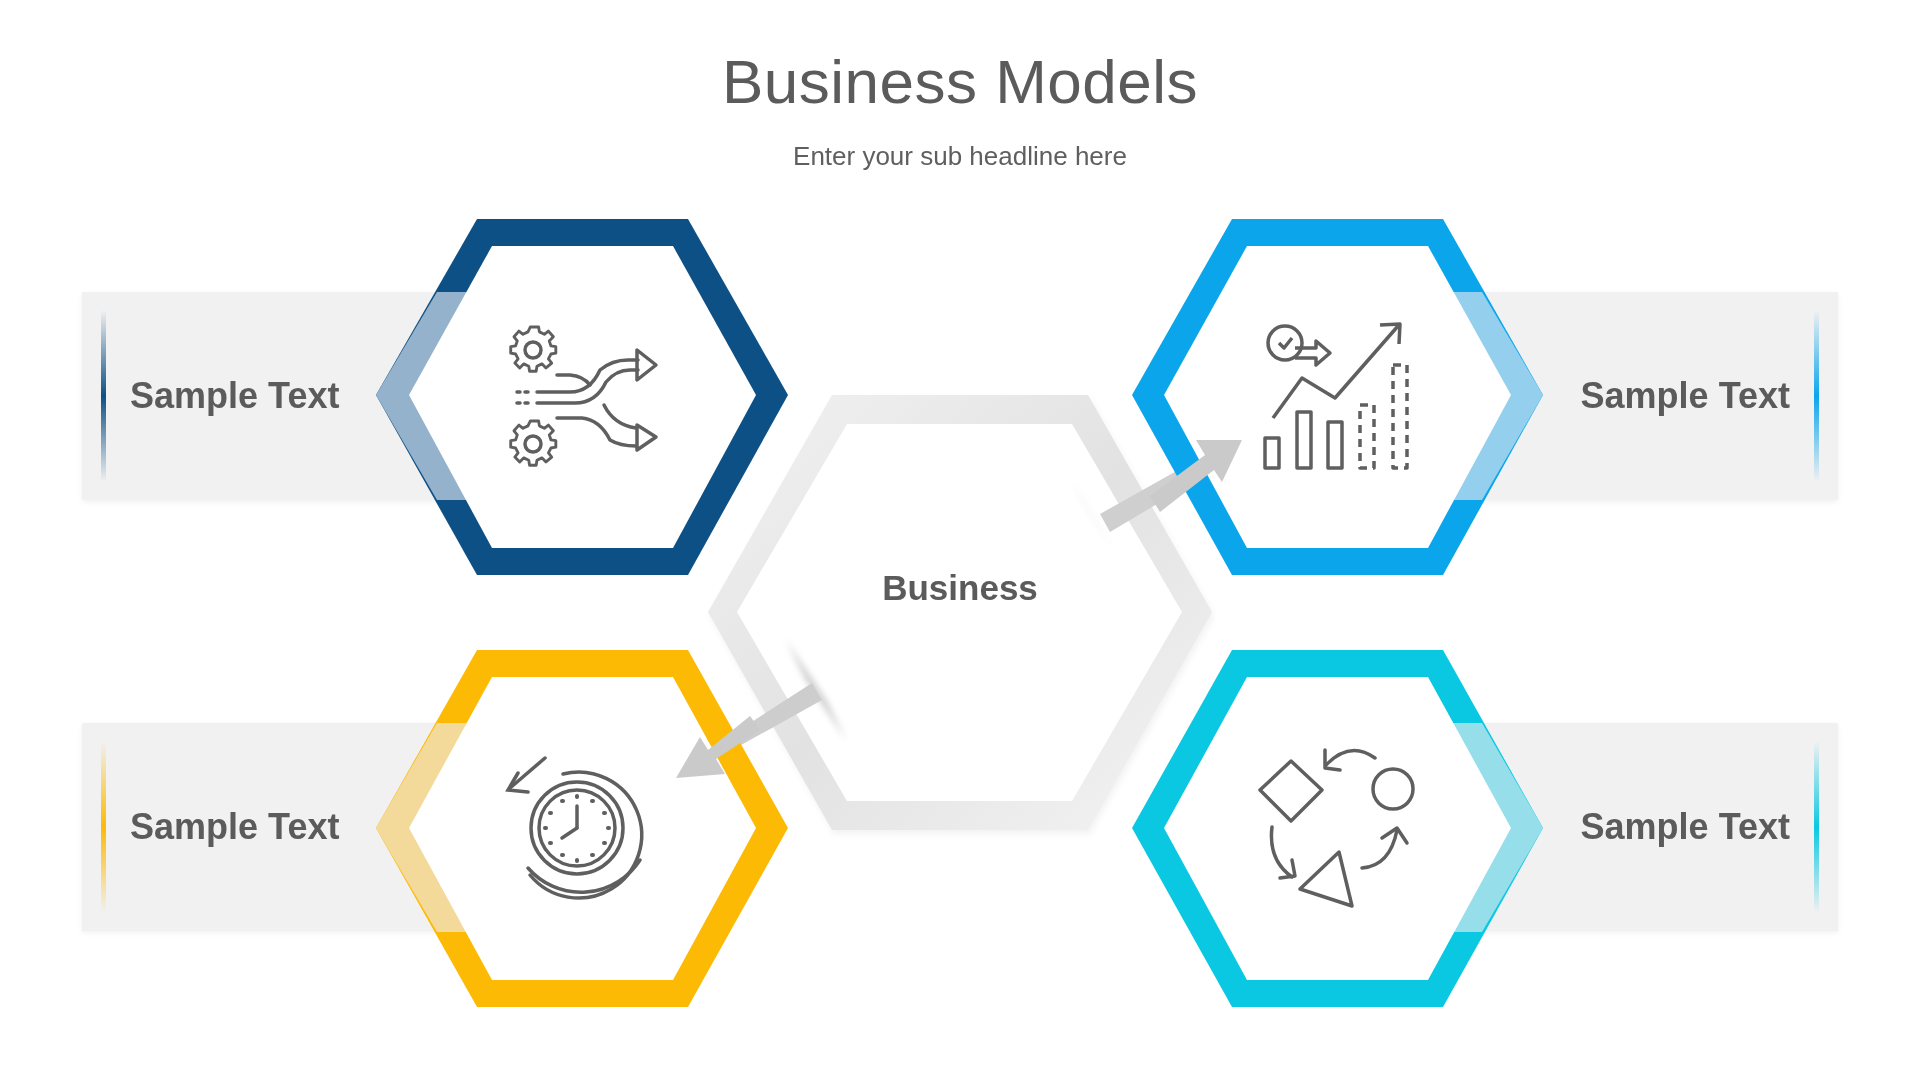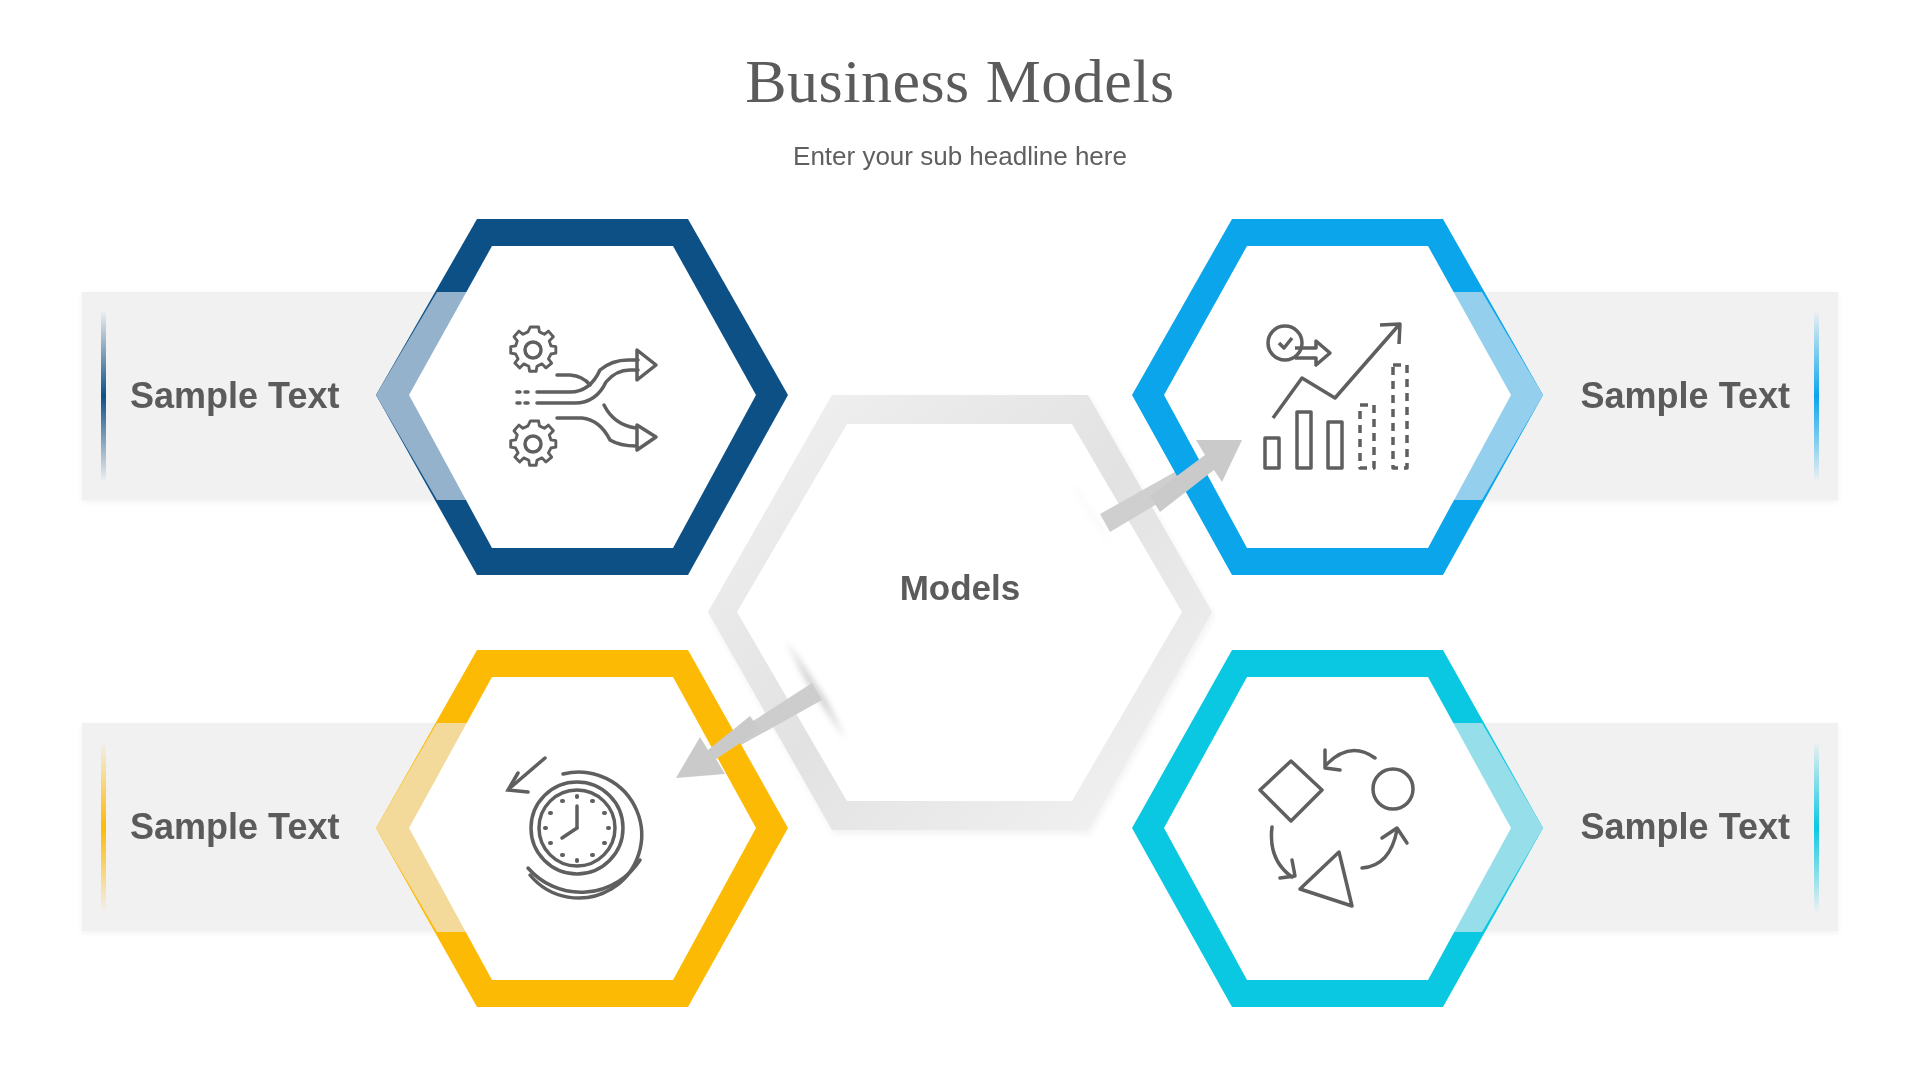--- a/index.html
+++ b/index.html
@@ -5,21 +5,20 @@
   html, body { margin: 0; padding: 0; }
   body {
     width: 1920px; height: 1080px; position: relative; overflow: hidden;
     background: #ffffff;
     font-family: "Liberation Sans", "DejaVu Sans", sans-serif;
   }
   .title {
     position: absolute; left: 0; width: 1920px; top: 46px;
     text-align: center; font-size: 62px; color: #5b5b5b; font-weight: normal;
     letter-spacing: 0.5px;
-    font-family: Liberation Serif, serif;
   }
   .subtitle {
     position: absolute; left: 0; width: 1920px; top: 141px;
     text-align: center; font-size: 26px; color: #5f5f5f;
   }
   .panel {
     position: absolute; height: 208px; background: #f1f1f1;
     box-shadow: 0 2px 6px rgba(0,0,0,0.06);
   }
   .panel.left { left: 82px; width: 420px; }
@@ -188,14 +187,14 @@
     <path d="M1375,758 Q1350,740 1326,765"></path>
     <path d="M1325,750 L1325,768 L1340,770"></path>
     <path d="M1272,827 Q1268,860 1292,877"></path>
     <path d="M1280,878 L1295,876 L1292,860"></path>
     <path d="M1362,868 Q1390,866 1397,830"></path>
     <path d="M1382,838 L1397,828 L1407,843"></path>
   </g>
 </svg>
 
 <div class="center-text">
-  <div>Models</div>
+  <div>Business</div>
 </div>
 
 </body></html>

